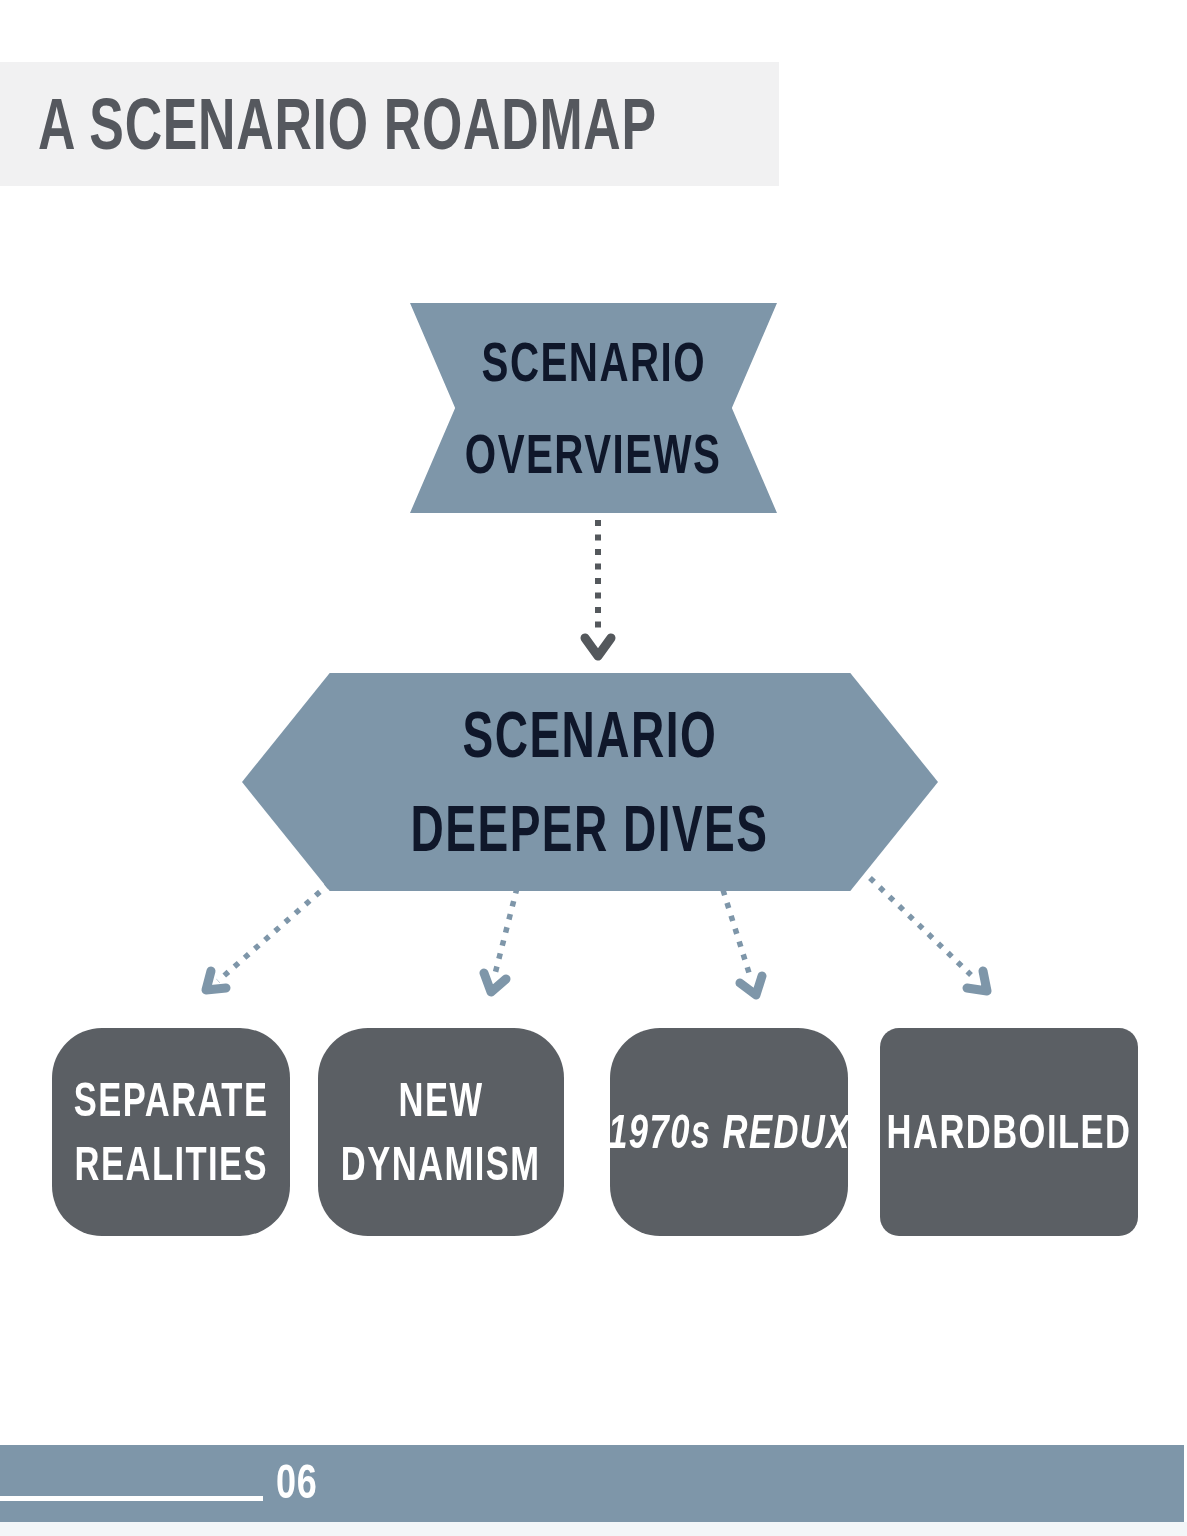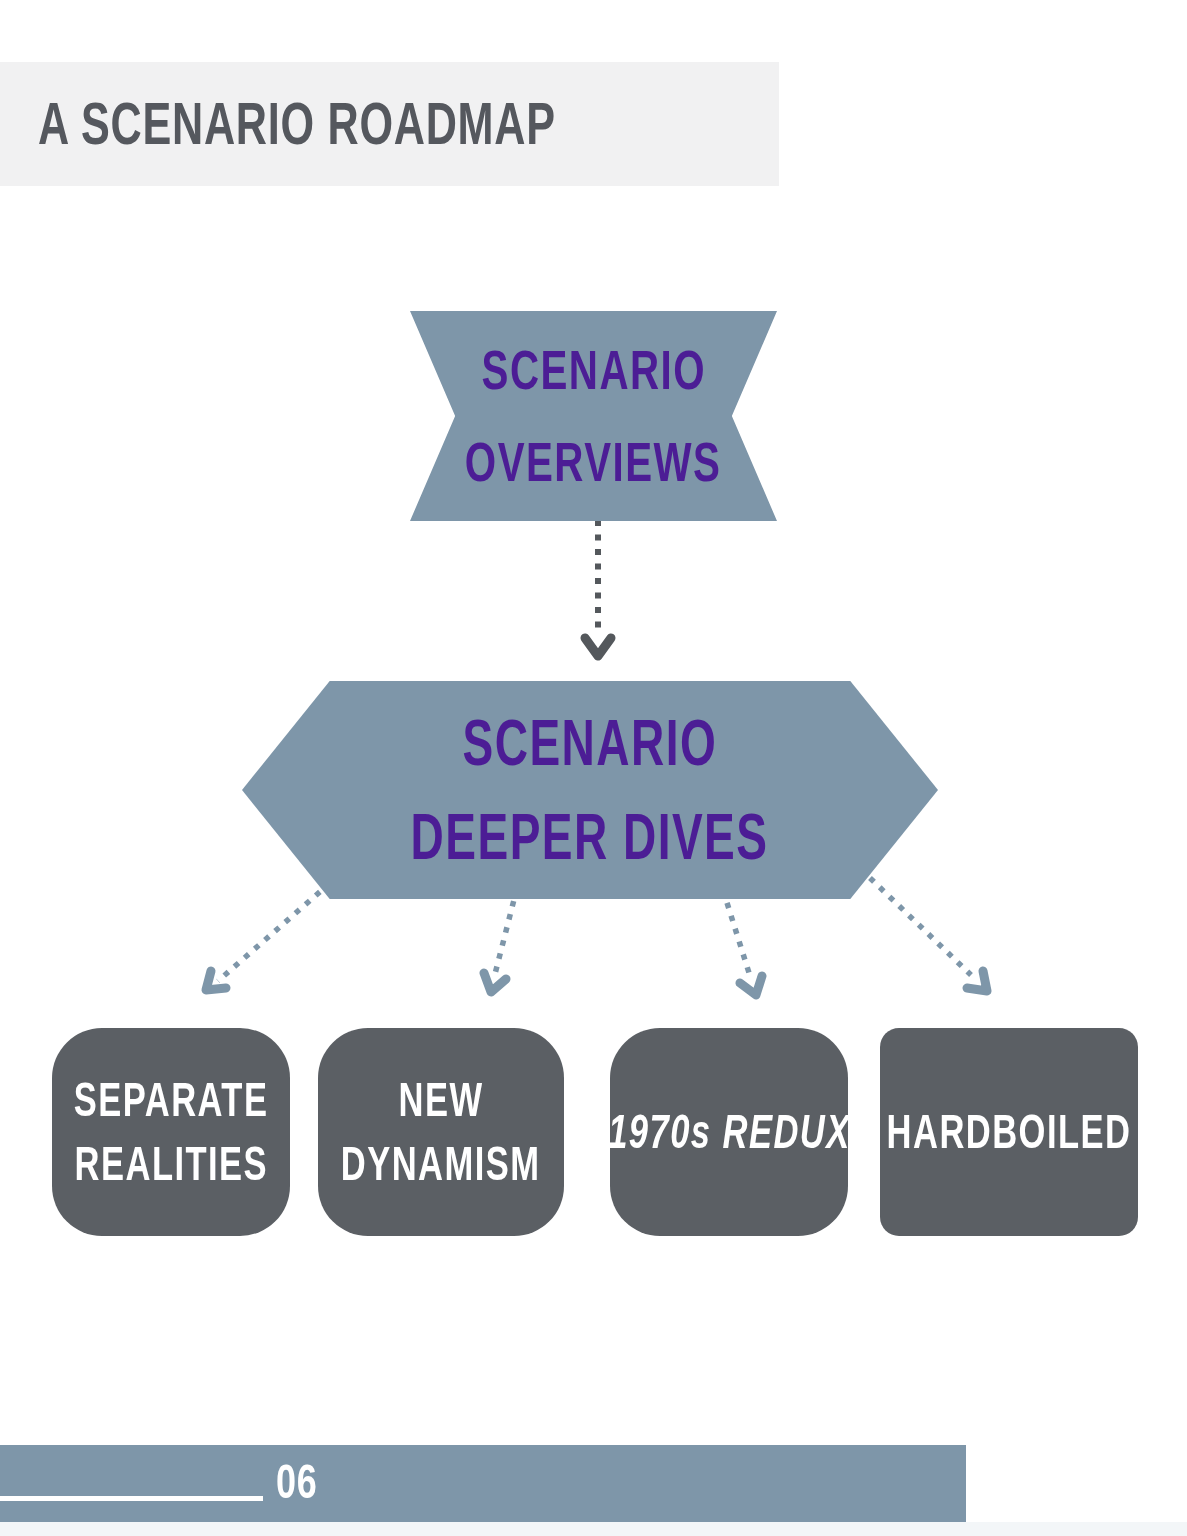--- a/index.html
+++ b/index.html
@@ -7,30 +7,30 @@
     position:relative; width:1187px; height:1536px; overflow:hidden;
     background:#ffffff;
     font-family:"Liberation Sans","DejaVu Sans",sans-serif;
   }
   
   .title-bar {
     position:absolute; left:0; top:62px; width:779px; height:124px;
     background:#f1f1f2; display:flex; align-items:center;
   }
   .title-text {
-    margin-left:38px; font-size:60px; font-weight:bold; color:#55585e;
+    margin-left:38px; font-size:72px; font-weight:bold; color:#55585e;
     line-height:1; white-space:nowrap;
   }
   .condL { display:inline-block; transform:scaleX(0.72); transform-origin:left center; letter-spacing:1px; }
   .cond  { display:block; transform:scaleX(0.72); transform-origin:center; letter-spacing:2px; white-space:nowrap; }
   
   .shape {
-    position:absolute; background:#7e96a9; color:#4c1d95;
+    position:absolute; background:#7e96a9; color:#0f172a;
     display:flex; flex-direction:column; align-items:center; justify-content:center;
-    text-align:center; font-weight:bold;margin-top:8px;
+    text-align:center; font-weight:bold;
   }
   .shape-banner {
     left:410px; top:303px; width:367px; height:210px;
     clip-path:polygon(0% 0%,100% 0%,87.7% 50%,100% 100%,0% 100%,12.3% 50%);
     font-size:56px; line-height:92px;
   }
   .shape-hex {
     left:242px; top:673px; width:696px; height:218px;
     clip-path:polygon(12.6% 0%,87.4% 0%,100% 50%,87.4% 100%,12.6% 100%,0% 50%);
     font-size:64px; line-height:94px;
@@ -43,21 +43,21 @@
     text-align:center; font-size:48px; line-height:64px;
   }
   .leaf-1 { left:52px;  width:238px; }
   .leaf-2 { left:318px; width:246px; }
   .leaf-3 { left:610px; width:238px;font-style:italic; }
   .leaf-4 { left:880px; width:258px;border-radius:19px; }
   
   .arrows { position:absolute; left:0; top:0; pointer-events:none; }
   
   .footer-bar {
-    position:absolute; left:0; top:1445px; width:966px; height:77px;
+    position:absolute; left:0; top:1445px; width:1184px; height:77px;
     background:#7e96a9;
   }
   .footer-rule { position:absolute; left:0; top:51px; width:263px; height:5px; background:#ffffff; }
   .page-number {
     position:absolute; left:276px; top:13px; color:#ffffff;
     font-size:48px; font-weight:bold; line-height:1;
     display:inline-block; transform:scaleX(0.75); transform-origin:left center; letter-spacing:1px;
   }
   .bottom-strip { position:absolute; left:0; top:1522px; width:1187px; height:14px; background:#f3f6f8; }
 </style>

